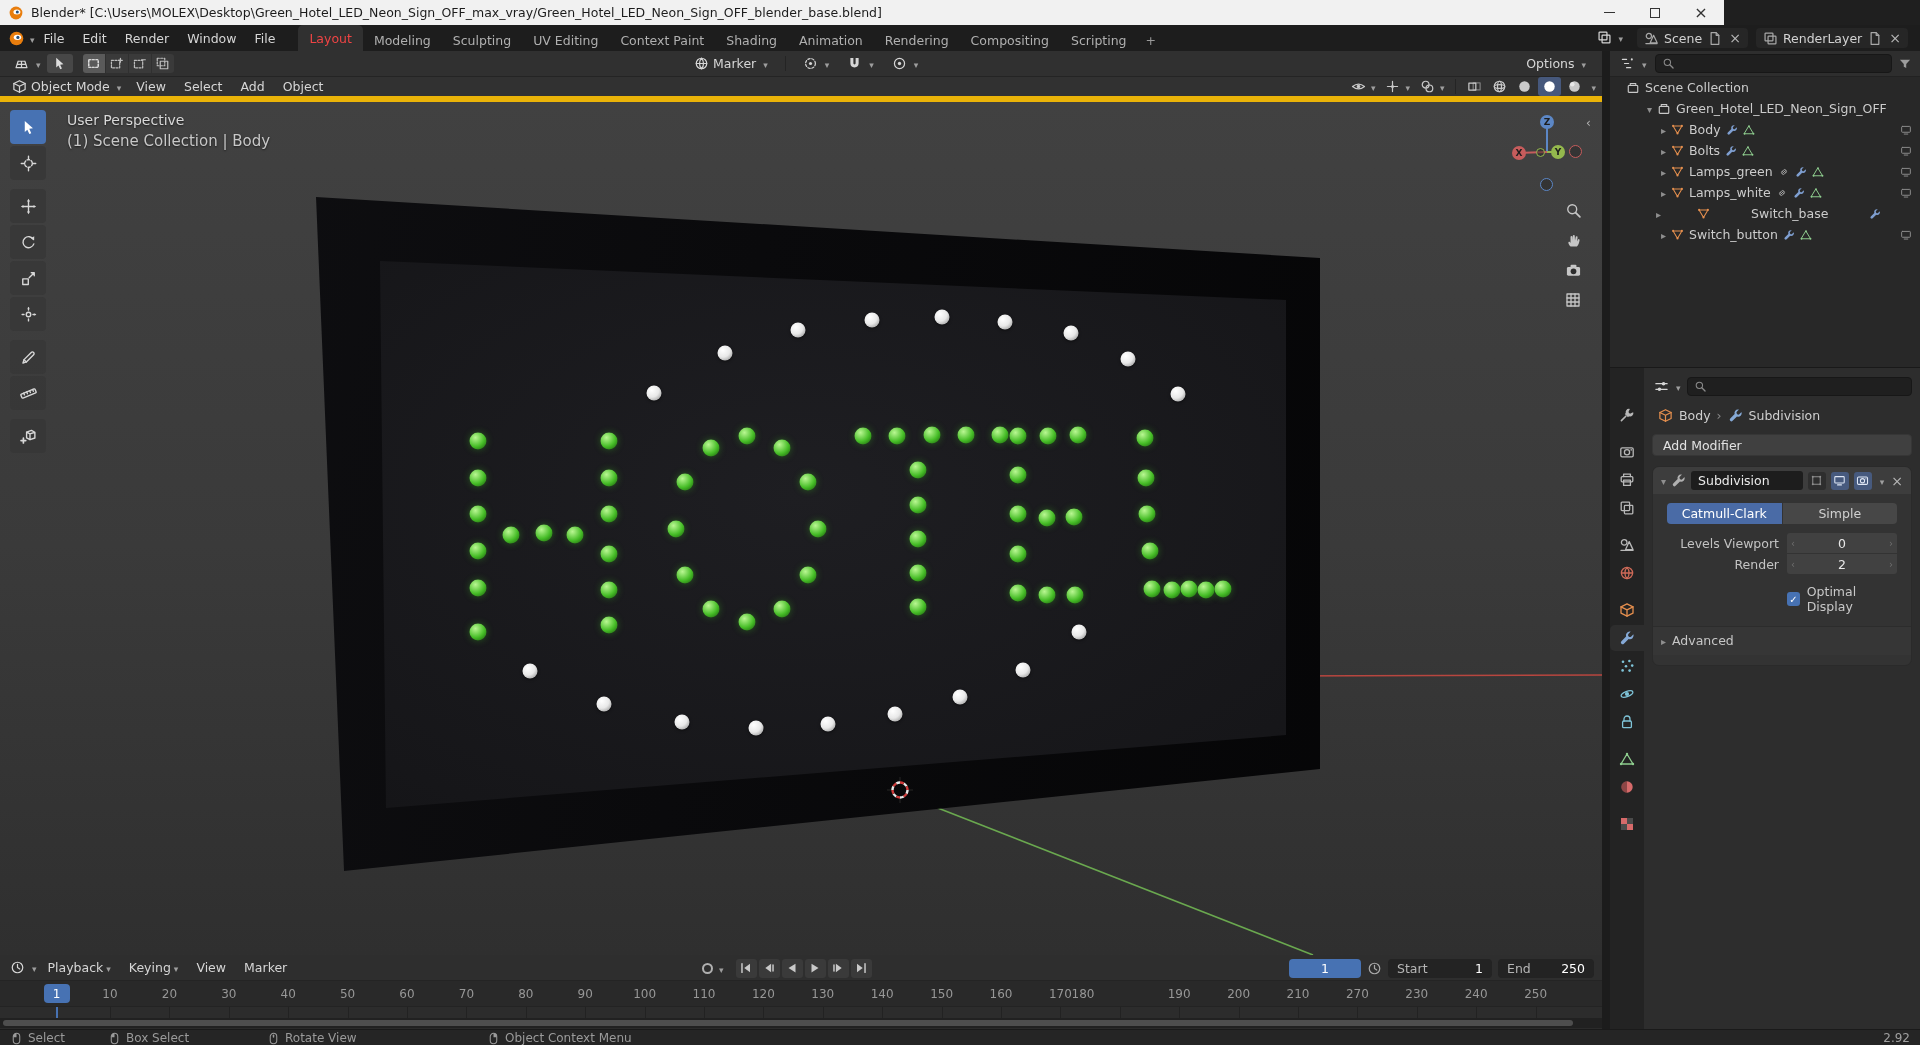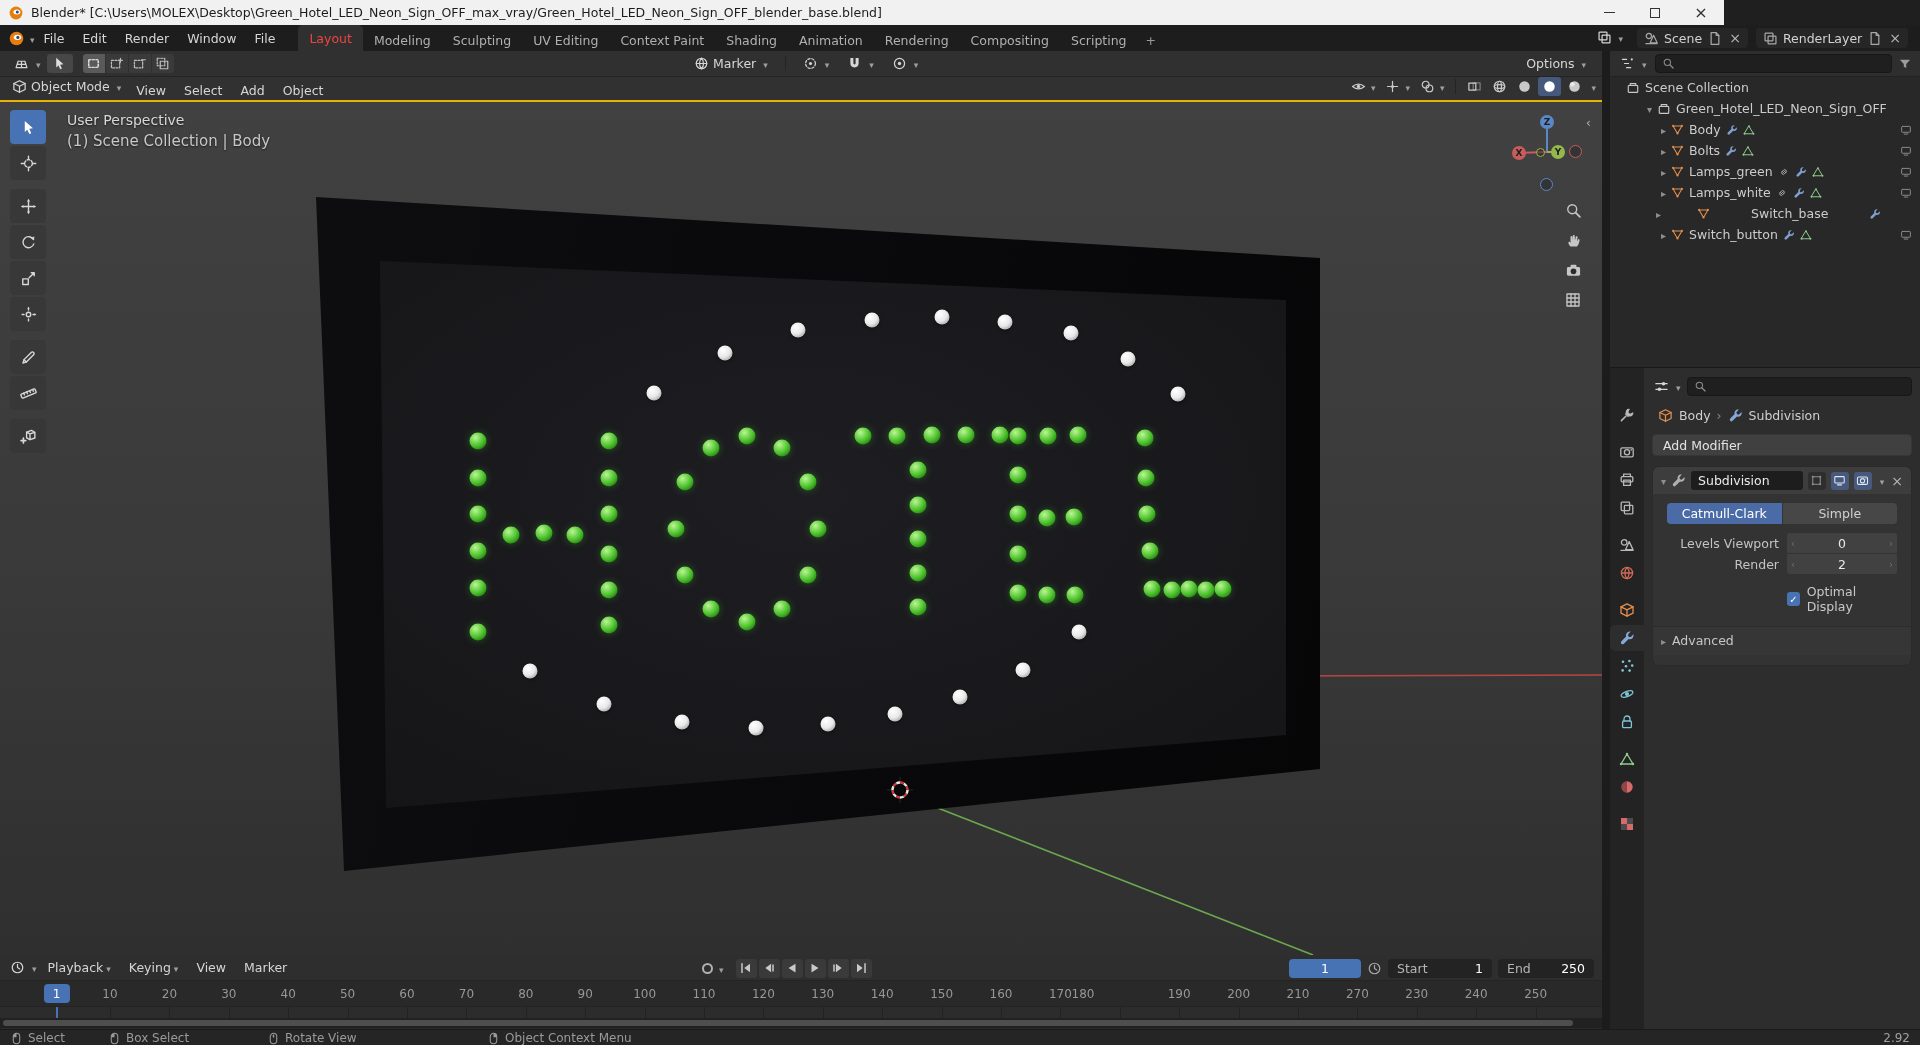--- a/index.html
+++ b/index.html
@@ -30,22 +30,22 @@
   .ws-tab{padding:0 11px;height:22px;display:flex;align-items:center;border-radius:5px 5px 0 0;color:#b0b0b0;font-size:12.5px}
   .ws-tab.active{background:#303030;color:#ef4444;height:26px}
   .ws-tab.plus{color:#9a9a9a;padding:0 8px}
   #tb-right{margin-left:auto;display:flex;align-items:flex-start;gap:8px;padding-right:4px}
   .tb-group{display:flex;align-items:center;gap:5px;background:#262626;border-radius:4px;height:20px;padding:0 7px;color:#d2d2d2;font-size:12.5px}
   .tb-group .i{color:#a8a8a8}
 
   
   #tool-settings{position:absolute;left:0;top:51px;width:1602px;height:26px;background:#303030;border-bottom:1px solid #242424;
     display:flex;align-items:center;padding:0 8px;font-size:12.5px}
-  #vp-header{position:absolute;left:0;top:77px;width:1602px;height:25px;background:#313131;border-bottom:2px solid #eab308;
-    display:flex;align-items:flex-start;padding:0 6px;font-size:12.5px}
+  #vp-header{position:absolute;left:0;top:77px;width:1602px;height:25px;background:#313131;border-bottom:6px solid #eab308;
+    display:flex;align-items:center;padding:0 6px;font-size:12.5px}
   .dd{display:inline-flex;align-items:center;gap:4px;padding:2px 6px;border-radius:3px;color:#d6d6d6}
   .mini-btn{width:26px;height:19px;background:#474747;border-radius:3px;display:flex;align-items:center;justify-content:center;color:#ddd}
   #selmode-group{display:flex;gap:1px;margin-left:10px}
   .selmode{width:22px;height:19px;background:#3a3a3a;display:flex;align-items:center;justify-content:center;color:#bdbdbd}
   .selmode.active{background:#5a5a5a;color:#fff}
   .selmode:first-child{border-radius:3px 0 0 3px}.selmode:last-child{border-radius:0 3px 3px 0}
   #ts-center{position:absolute;left:688px;display:flex;align-items:center;gap:6px}
   #ts-options{position:absolute;right:10px}
   .vsep{width:1px;height:15px;background:#242424;margin:0 5px}
   #vph-right{margin-left:auto;display:flex;align-items:center;gap:2px}

